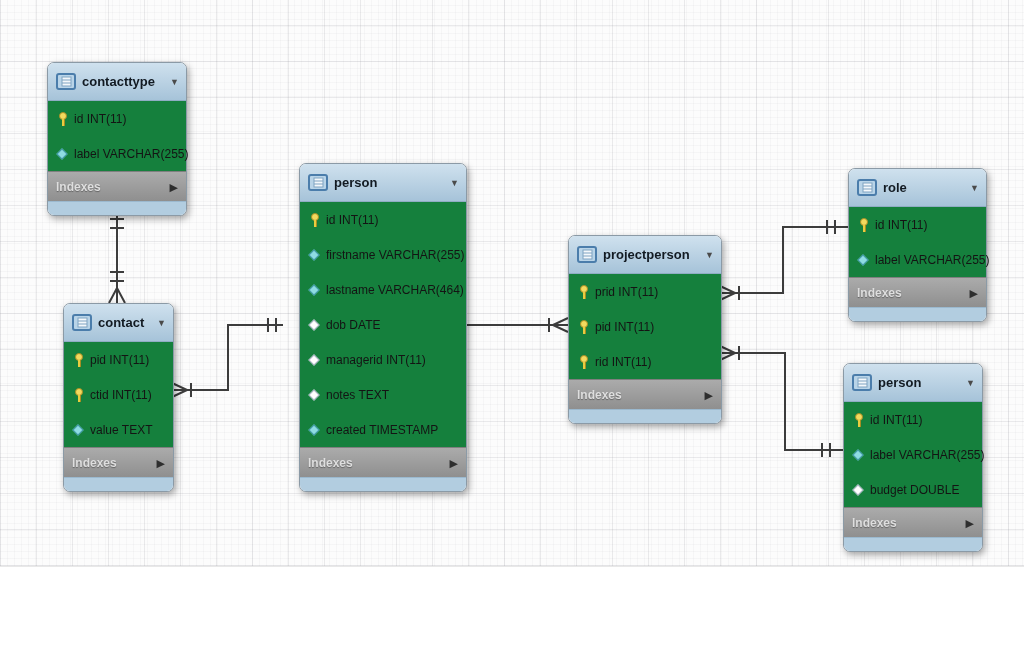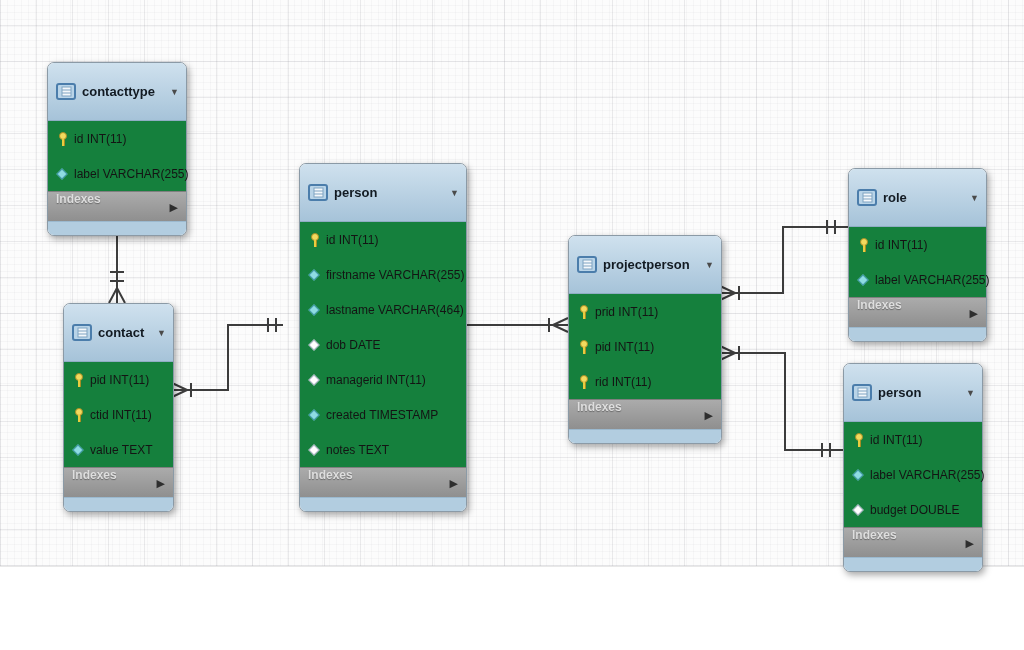--- a/index.html
+++ b/index.html
@@ -12,39 +12,39 @@
       repeating-linear-gradient(90deg, rgba(120,120,130,0.14) 0px, rgba(120,120,130,0.14) 1px, transparent 1px, transparent 36px),
       repeating-linear-gradient(0deg, rgba(140,140,150,0.06) 0px, rgba(140,140,150,0.06) 1px, transparent 1px, transparent 7px),
       repeating-linear-gradient(90deg, rgba(140,140,150,0.06) 0px, rgba(140,140,150,0.06) 1px, transparent 1px, transparent 7px);
     border-bottom:1px solid #e8e8e8;}
   .rel-layer{position:absolute;left:0;top:0;width:1024px;height:566px;}
   .rel-layer path{stroke:#3c3c3c;stroke-width:2;fill:none;}
 
   
   .etable{position:absolute;border-radius:7px;background:#ffffff;border:1px solid #8b9aa6;
           box-shadow:2px 3px 7px rgba(0,0,0,0.35);}
-  .t-header{height:33px;display:flex;align-items:center;gap:6px;padding:12px 8px;position:relative;
+  .t-header{height:33px;display:flex;align-items:center;gap:6px;padding:2px 8px;position:relative;
             background:linear-gradient(#cfe1ee,#a6c3d9);border-bottom:1px solid #8fadc4;
             border-radius:6px 6px 0 0;}
   .t-title{font-size:13px;font-weight:bold;color:#121a22;white-space:nowrap;}
   .t-collapse{position:absolute;right:7px;top:50%;transform:translateY(-50%);
               font-size:9px;color:#4a4a4a;line-height:1;cursor:pointer;}
   .t-body{background:#15803d;}
   .t-row{height:35px;display:flex;align-items:center;padding:0 6px 0 7px;}
   .t-row .lbl{font-size:12px;color:#141414;white-space:nowrap;margin-left:5px;}
   .icwrap{width:14px;display:flex;justify-content:center;align-items:center;flex:0 0 14px;}
   .ic-key{position:relative;width:9px;height:14px;}
   .ic-key::before{content:"";position:absolute;top:0;left:1px;width:8px;height:8px;border-radius:50%;
                   background:#f2da5e;border:1px solid #a88d22;box-sizing:border-box;}
   .ic-key::after{content:"";position:absolute;top:7px;left:4px;width:2px;height:7px;
                  background:#e9cc3f;border-right:1px solid #a88d22;}
   .ic-diamond{width:8px;height:8px;transform:rotate(45deg);box-sizing:border-box;}
   .ic-diamond.filled{background:#8edce2;border:1px solid #3f98a6;}
   .ic-diamond.open{background:#ffffff;border:1px solid #a4b2c0;}
-  .t-indexes{height:29px;display:flex;align-items:flex-start;position:relative;padding:0 8px;
+  .t-indexes{height:29px;display:flex;align-items:center;position:relative;padding:0 8px;
              background:linear-gradient(#ababab,#8f8f8f);border-top:1px solid #7f7f7f;}
   .t-indexes .idx-lbl{font-size:12px;font-weight:bold;color:#dedede;
                       text-shadow:0 1px 1px rgba(0,0,0,0.35);}
   .t-indexes .idx-arrow{position:absolute;right:8px;top:50%;transform:translateY(-50%);
                         font-size:11px;color:#2e2e2e;line-height:1;cursor:pointer;}
   .t-footer{height:13px;background:#b2cde0;border-radius:0 0 6px 6px;border-top:1px solid #9bb9cf;}
 
   
   .tbl-icon{width:20px;height:17px;flex:0 0 20px;}
 </style>
@@ -191,133 +191,133 @@
         <span class="lbl">dob DATE</span>
       </div>
       <div class="t-row">
         <span class="icwrap">
             <span class="ic-diamond open"></span>
           </span>
         <span class="lbl">managerid INT(11)</span>
       </div>
       <div class="t-row">
         <span class="icwrap">
+            <span class="ic-diamond open"></span>
+          </span>
+        <span class="lbl">notes TEXT</span>
+      </div>
+      <div class="t-row">
+        <span class="icwrap">
             <span class="ic-diamond filled"></span>
           </span>
         <span class="lbl">created TIMESTAMP</span>
       </div>
+    </div>
+    <div class="t-indexes">
+      <span class="idx-lbl">Indexes</span>
+      <span class="idx-arrow">▶</span>
+    </div>
+    <div class="t-footer"></div>
+  </div>
+
+  <div class="etable" style="left:568px;top:235px;width:152px;">
+    <div class="t-header">
+      <svg class="tbl-icon" viewBox="0 0 20 17">
+        <rect x="1" y="1" width="18" height="15" rx="2" fill="#b9d4e8" stroke="#4b7dab" stroke-width="2"></rect>
+        <rect x="6" y="4" width="9" height="9" fill="#f4f8fb" stroke="#7fa3c2"></rect>
+        <path d="M6,7 L15,7 M6,10 L15,10" stroke="#7fa3c2" fill="none"></path>
+      </svg>
+      <span class="t-title">projectperson</span>
+      <span class="t-collapse">▼</span>
+    </div>
+    <div class="t-body">
+      <div class="t-row">
+        <span class="icwrap">
+            <span class="ic-key"></span>
+          </span>
+        <span class="lbl">prid INT(11)</span>
+      </div>
+      <div class="t-row">
+        <span class="icwrap">
+            <span class="ic-key"></span>
+          </span>
+        <span class="lbl">pid INT(11)</span>
+      </div>
+      <div class="t-row">
+        <span class="icwrap">
+            <span class="ic-key"></span>
+          </span>
+        <span class="lbl">rid INT(11)</span>
+      </div>
+    </div>
+    <div class="t-indexes">
+      <span class="idx-lbl">Indexes</span>
+      <span class="idx-arrow">▶</span>
+    </div>
+    <div class="t-footer"></div>
+  </div>
+
+  <div class="etable" style="left:848px;top:168px;width:137px;">
+    <div class="t-header">
+      <svg class="tbl-icon" viewBox="0 0 20 17">
+        <rect x="1" y="1" width="18" height="15" rx="2" fill="#b9d4e8" stroke="#4b7dab" stroke-width="2"></rect>
+        <rect x="6" y="4" width="9" height="9" fill="#f4f8fb" stroke="#7fa3c2"></rect>
+        <path d="M6,7 L15,7 M6,10 L15,10" stroke="#7fa3c2" fill="none"></path>
+      </svg>
+      <span class="t-title">role</span>
+      <span class="t-collapse">▼</span>
+    </div>
+    <div class="t-body">
+      <div class="t-row">
+        <span class="icwrap">
+            <span class="ic-key"></span>
+          </span>
+        <span class="lbl">id INT(11)</span>
+      </div>
+      <div class="t-row">
+        <span class="icwrap">
+            <span class="ic-diamond filled"></span>
+          </span>
+        <span class="lbl">label VARCHAR(255)</span>
+      </div>
+    </div>
+    <div class="t-indexes">
+      <span class="idx-lbl">Indexes</span>
+      <span class="idx-arrow">▶</span>
+    </div>
+    <div class="t-footer"></div>
+  </div>
+
+  <div class="etable" style="left:843px;top:363px;width:138px;">
+    <div class="t-header">
+      <svg class="tbl-icon" viewBox="0 0 20 17">
+        <rect x="1" y="1" width="18" height="15" rx="2" fill="#b9d4e8" stroke="#4b7dab" stroke-width="2"></rect>
+        <rect x="6" y="4" width="9" height="9" fill="#f4f8fb" stroke="#7fa3c2"></rect>
+        <path d="M6,7 L15,7 M6,10 L15,10" stroke="#7fa3c2" fill="none"></path>
+      </svg>
+      <span class="t-title">person</span>
+      <span class="t-collapse">▼</span>
+    </div>
+    <div class="t-body">
+      <div class="t-row">
+        <span class="icwrap">
+            <span class="ic-key"></span>
+          </span>
+        <span class="lbl">id INT(11)</span>
+      </div>
+      <div class="t-row">
+        <span class="icwrap">
+            <span class="ic-diamond filled"></span>
+          </span>
+        <span class="lbl">label VARCHAR(255)</span>
+      </div>
       <div class="t-row">
         <span class="icwrap">
             <span class="ic-diamond open"></span>
           </span>
-        <span class="lbl">notes TEXT</span>
-      </div>
-    </div>
-    <div class="t-indexes">
-      <span class="idx-lbl">Indexes</span>
-      <span class="idx-arrow">▶</span>
-    </div>
-    <div class="t-footer"></div>
-  </div>
-
-  <div class="etable" style="left:568px;top:235px;width:152px;">
-    <div class="t-header">
-      <svg class="tbl-icon" viewBox="0 0 20 17">
-        <rect x="1" y="1" width="18" height="15" rx="2" fill="#b9d4e8" stroke="#4b7dab" stroke-width="2"></rect>
-        <rect x="6" y="4" width="9" height="9" fill="#f4f8fb" stroke="#7fa3c2"></rect>
-        <path d="M6,7 L15,7 M6,10 L15,10" stroke="#7fa3c2" fill="none"></path>
-      </svg>
-      <span class="t-title">projectperson</span>
-      <span class="t-collapse">▼</span>
-    </div>
-    <div class="t-body">
-      <div class="t-row">
-        <span class="icwrap">
-            <span class="ic-key"></span>
-          </span>
-        <span class="lbl">prid INT(11)</span>
-      </div>
-      <div class="t-row">
-        <span class="icwrap">
-            <span class="ic-key"></span>
-          </span>
-        <span class="lbl">pid INT(11)</span>
-      </div>
-      <div class="t-row">
-        <span class="icwrap">
-            <span class="ic-key"></span>
-          </span>
-        <span class="lbl">rid INT(11)</span>
-      </div>
-    </div>
-    <div class="t-indexes">
-      <span class="idx-lbl">Indexes</span>
-      <span class="idx-arrow">▶</span>
-    </div>
-    <div class="t-footer"></div>
-  </div>
-
-  <div class="etable" style="left:848px;top:168px;width:137px;">
-    <div class="t-header">
-      <svg class="tbl-icon" viewBox="0 0 20 17">
-        <rect x="1" y="1" width="18" height="15" rx="2" fill="#b9d4e8" stroke="#4b7dab" stroke-width="2"></rect>
-        <rect x="6" y="4" width="9" height="9" fill="#f4f8fb" stroke="#7fa3c2"></rect>
-        <path d="M6,7 L15,7 M6,10 L15,10" stroke="#7fa3c2" fill="none"></path>
-      </svg>
-      <span class="t-title">role</span>
-      <span class="t-collapse">▼</span>
-    </div>
-    <div class="t-body">
-      <div class="t-row">
-        <span class="icwrap">
-            <span class="ic-key"></span>
-          </span>
-        <span class="lbl">id INT(11)</span>
-      </div>
-      <div class="t-row">
-        <span class="icwrap">
-            <span class="ic-diamond filled"></span>
-          </span>
-        <span class="lbl">label VARCHAR(255)</span>
-      </div>
-    </div>
-    <div class="t-indexes">
-      <span class="idx-lbl">Indexes</span>
-      <span class="idx-arrow">▶</span>
-    </div>
-    <div class="t-footer"></div>
-  </div>
-
-  <div class="etable" style="left:843px;top:363px;width:138px;">
-    <div class="t-header">
-      <svg class="tbl-icon" viewBox="0 0 20 17">
-        <rect x="1" y="1" width="18" height="15" rx="2" fill="#b9d4e8" stroke="#4b7dab" stroke-width="2"></rect>
-        <rect x="6" y="4" width="9" height="9" fill="#f4f8fb" stroke="#7fa3c2"></rect>
-        <path d="M6,7 L15,7 M6,10 L15,10" stroke="#7fa3c2" fill="none"></path>
-      </svg>
-      <span class="t-title">person</span>
-      <span class="t-collapse">▼</span>
-    </div>
-    <div class="t-body">
-      <div class="t-row">
-        <span class="icwrap">
-            <span class="ic-key"></span>
-          </span>
-        <span class="lbl">id INT(11)</span>
-      </div>
-      <div class="t-row">
-        <span class="icwrap">
-            <span class="ic-diamond filled"></span>
-          </span>
-        <span class="lbl">label VARCHAR(255)</span>
-      </div>
-      <div class="t-row">
-        <span class="icwrap">
-            <span class="ic-diamond open"></span>
-          </span>
         <span class="lbl">budget DOUBLE</span>
       </div>
     </div>
     <div class="t-indexes">
       <span class="idx-lbl">Indexes</span>
       <span class="idx-arrow">▶</span>
     </div>
     <div class="t-footer"></div>
   </div>
 </div>

